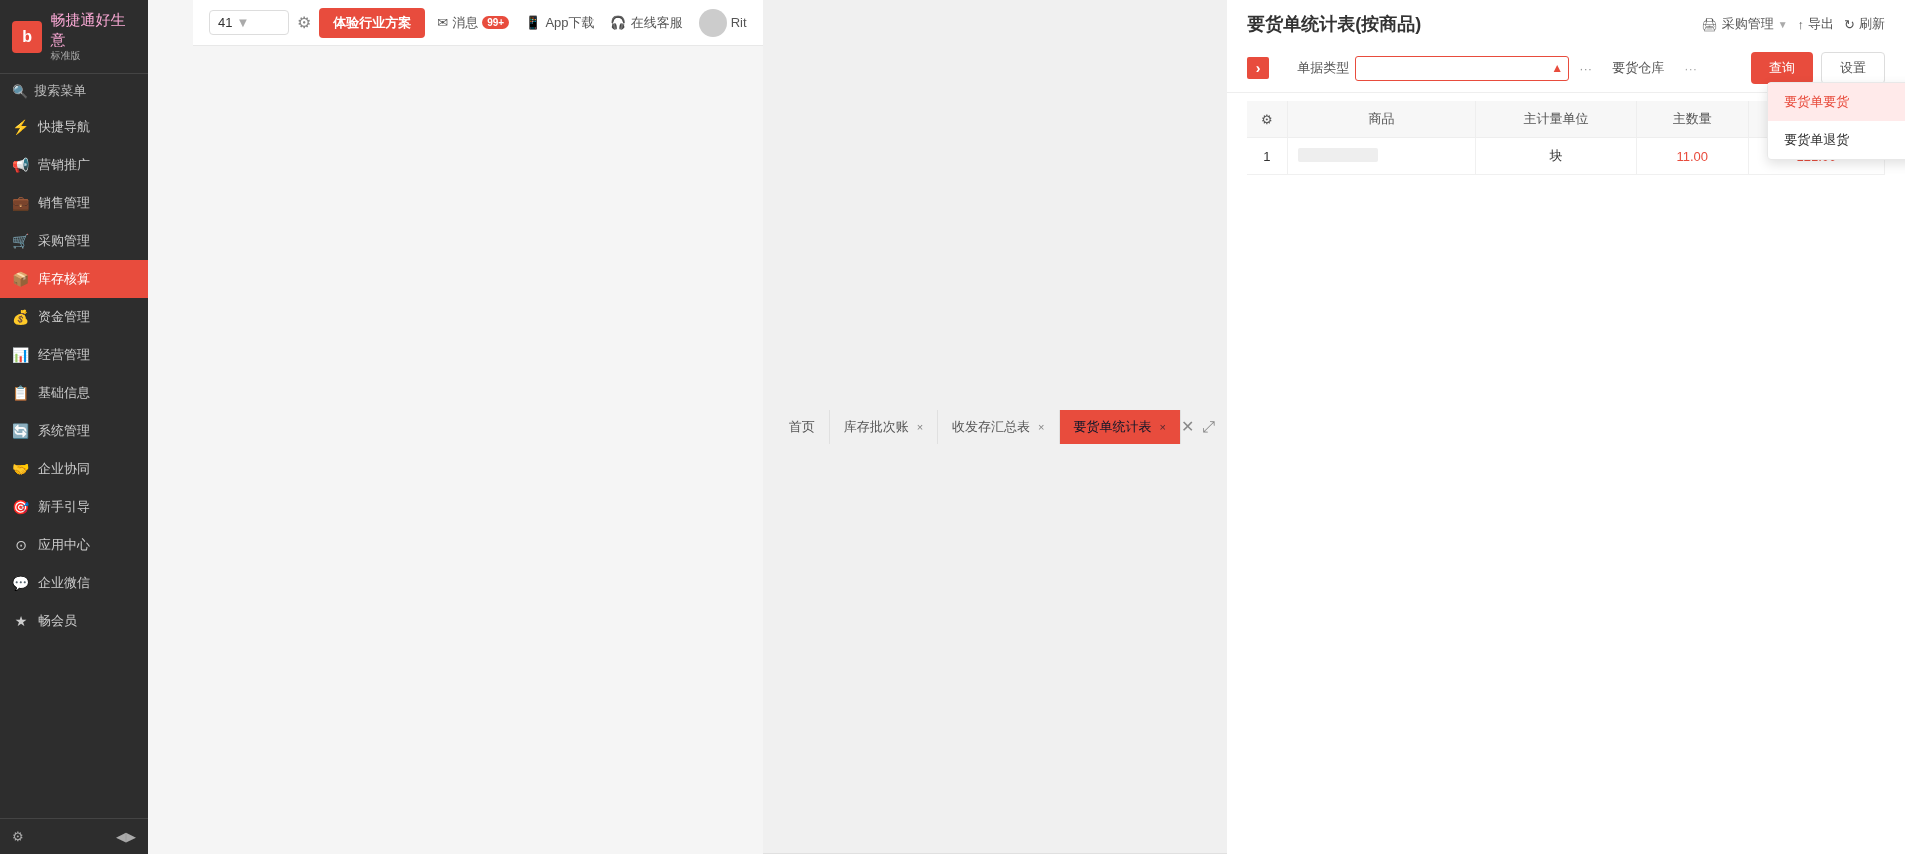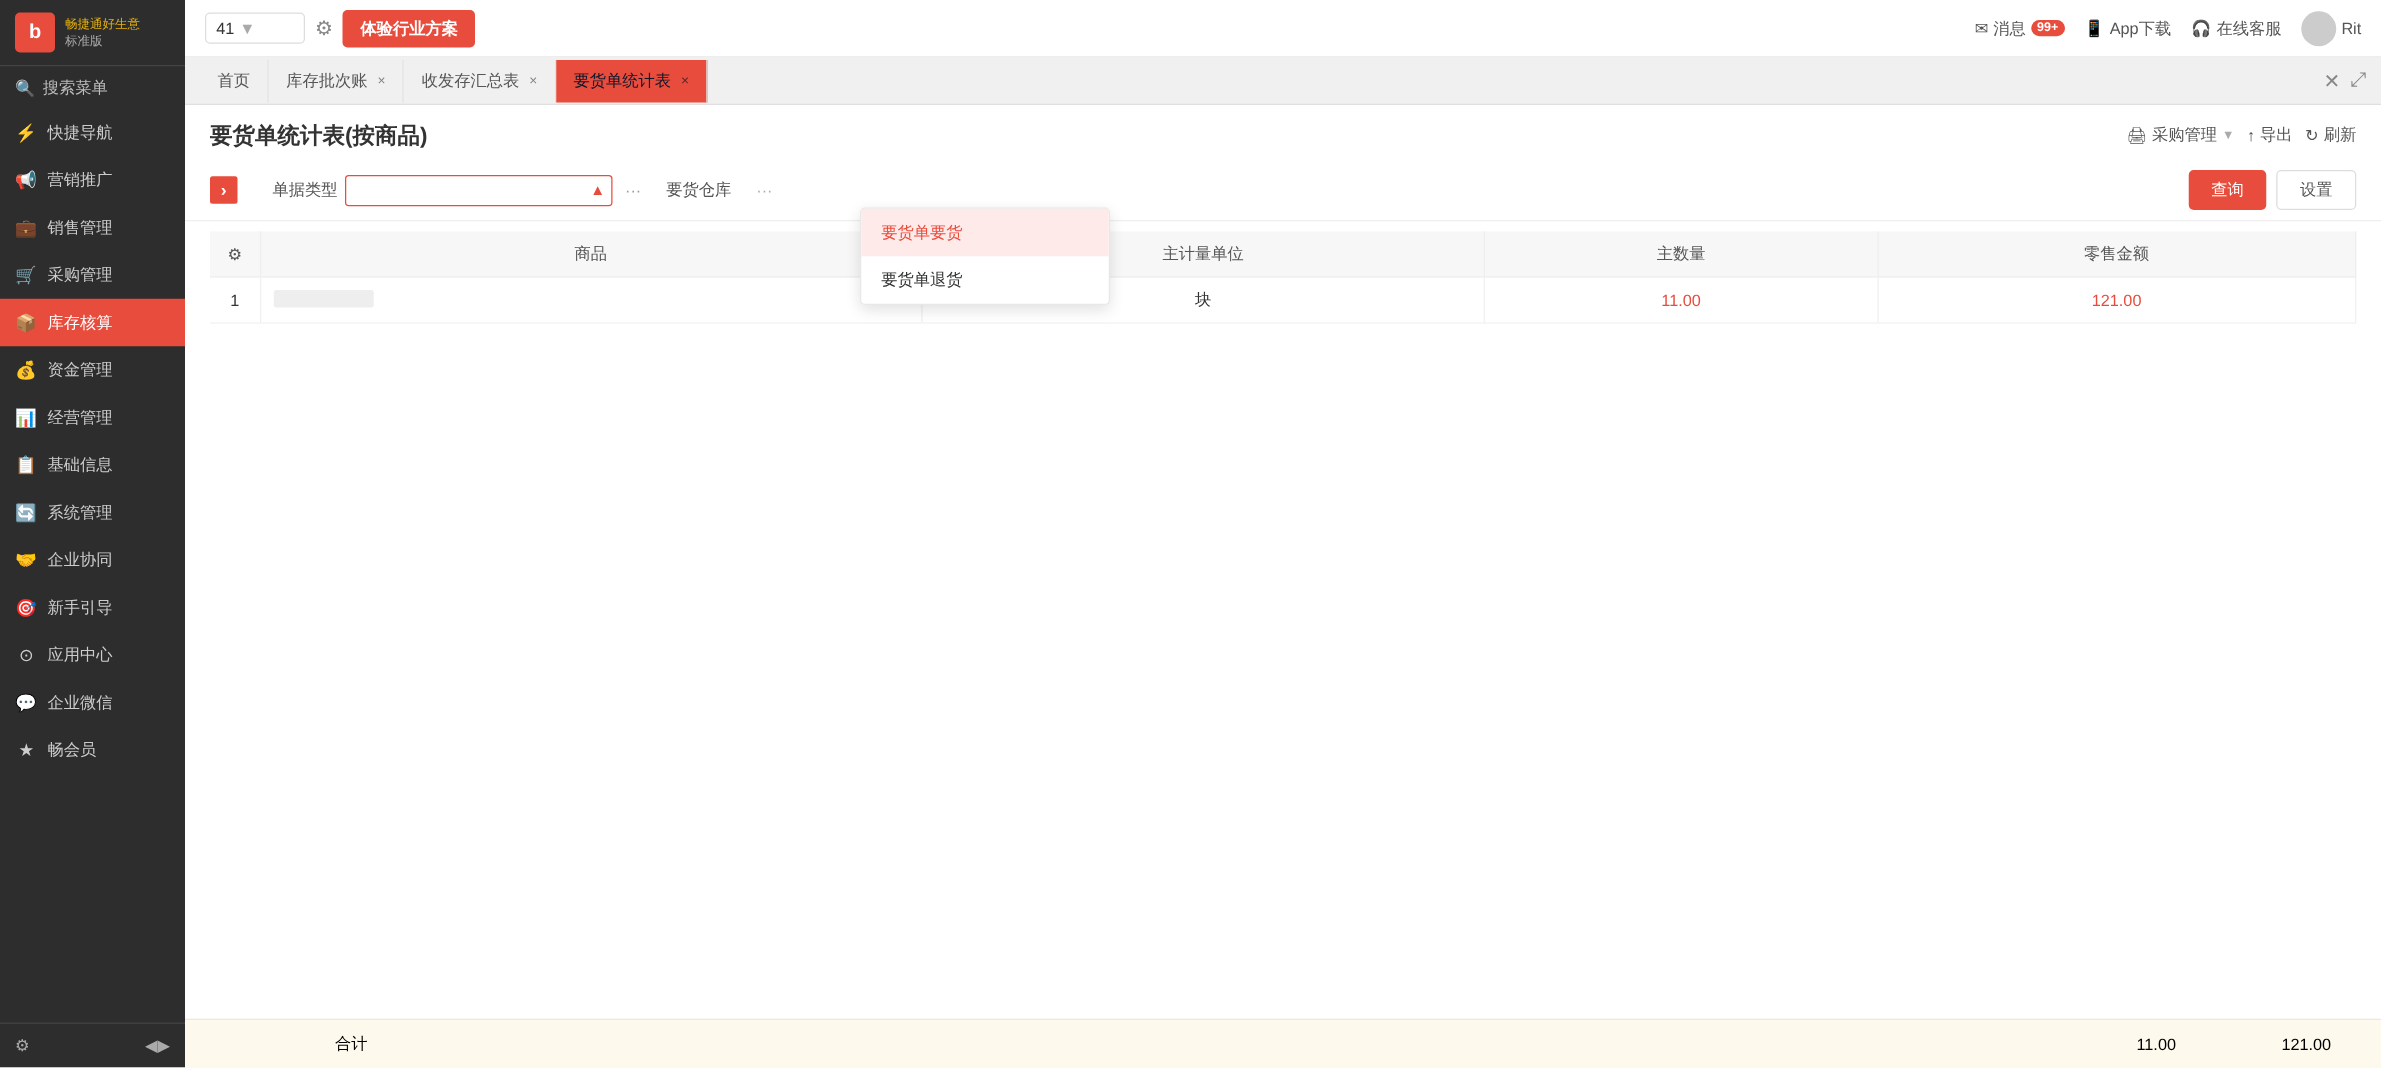--- a/index.html
+++ b/index.html
@@ -27,21 +27,21 @@
       height: 32px;
       background: #e84c3d;
       border-radius: 4px;
       display: flex;
       align-items: center;
       justify-content: center;
       color: white;
       font-weight: bold;
       font-size: 16px;
     }
-    .logo-text { color: #eab308; font-size: 10px; line-height: 1.3; }
+    .logo-text { color: #f9a8d4; font-size: 15px; line-height: 1.3; }
     .logo-sub { font-size: 10px; color: #aaa; }
     .sidebar-search {
       display: flex;
       align-items: center;
       padding: 8px 12px;
       gap: 6px;
       color: #bbb;
       cursor: pointer;
       font-size: 13px;
     }
@@ -64,23 +64,24 @@
       justify-content: space-between;
       padding: 10px 12px;
       border-top: 1px solid #444;
       color: #aaa;
     }
 
     
     .main {
       flex: 1;
       display: flex;
-      flex-direction: column;
+      flex-direction: row;
       background: #f5f5f5;
       overflow: hidden;
+      padding-left: 45px;
     }
 
     
     .topbar {
       background: #fff;
       display: flex;
       align-items: center;
       padding: 0 16px;
       height: 46px;
       border-bottom: 1px solid #e8e8e8;
@@ -555,22 +556,15 @@
               <span class="product-placeholder"></span>
             </td>
             <td>块</td>
             <td class="link-text">11.00</td>
             <td class="link-text">121.00</td>
           </tr>
         </tbody>
       </table>
     </div>
 
-    <div style="position:absolute; bottom:0; left:148px; right:0; background:#fef9ed; border-top:1px solid #e8e8e8; padding:10px 20px; display:flex; align-items:center; gap:40px; font-size:13px;">
-      <span style="width:40px;"></span>
-      <span style="margin-left:20px;">合计</span>
-      <span style="flex:1;"></span>
-      <span style="min-width:80px; text-align:center;">11.00</span>
-      <span style="min-width:80px; text-align:center;">121.00</span>
-    </div>
 
   </div>
 </div>
 
 </body></html>

